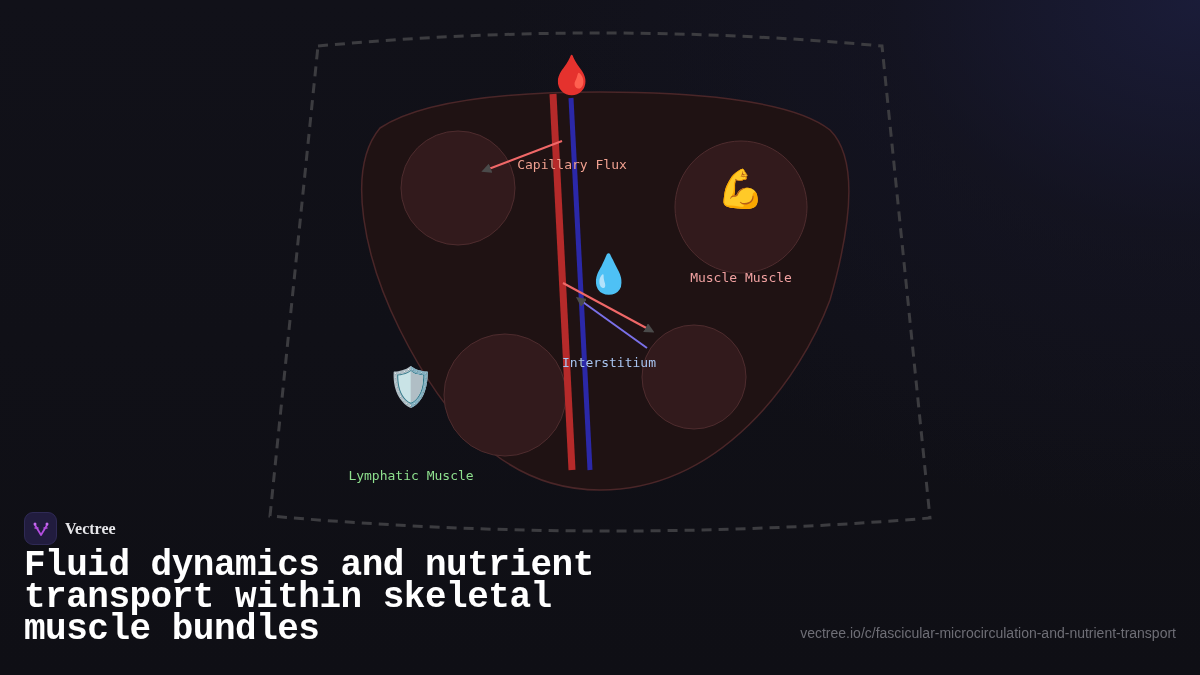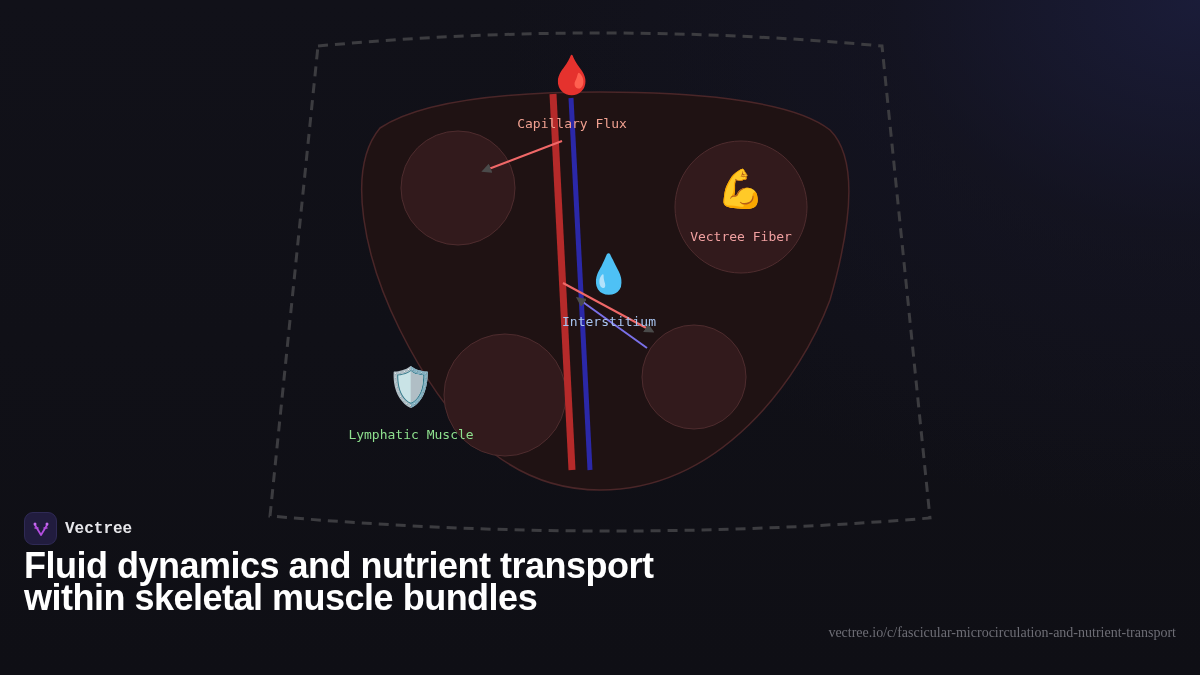--- a/index.html
+++ b/index.html
@@ -28,20 +28,21 @@
       width: 1200px;
       height: 675px;
     }
     .label {
       position: absolute;
       font-family: "DejaVu Sans Mono", "Liberation Mono", monospace;
       font-size: 13px;
       white-space: nowrap;
       transform: translateX(-50%);
       letter-spacing: 0px;
+      margin-top: 41px;
     }
     .emoji {
       position: absolute;
       transform: translateX(-50%);
       font-size: 38px;
       line-height: 1;
     }
     .brand {
       position: absolute;
       left: 24px;
@@ -56,43 +57,43 @@
       border-radius: 9px;
       background: #211c3e;
       border: 1px solid #2f2a55;
       box-sizing: border-box;
       display: flex;
       align-items: center;
       justify-content: center;
     }
     .brand-name {
       color: #e6e6ea;
-      font-family: Liberation Mono, monospace;
+      font-family: Liberation Serif, serif;
       font-weight: bold;
       font-size: 16px;
     }
     .title {
       position: absolute;
       left: 24px;
       top: 550px;
       width: 640px;
       color: #ffffff;
-      font-family: Liberation Sans, sans-serif;
+      font-family: Liberation Mono, monospace;
       font-weight: bold;
       font-size: 36px;
       line-height: 32px;
       letter-spacing: -0.5px;
       margin: 0;
     }
     .url {
       position: absolute;
       right: 24px;
       top: 625px;
       color: #6e6e76;
-      font-family: Liberation Serif, serif;
+      font-family: Liberation Sans, sans-serif;
       font-size: 14px;
       white-space: nowrap;
     }
   </style>
 </head>
 <body>
 
 <div class="bg"></div>
 
 <div class="diagram">
@@ -118,21 +119,21 @@
     <line x1="562" y1="141" x2="486" y2="170" stroke="#f06868" stroke-width="2" marker-end="url(#arrowhead)"></line>
     <line x1="563" y1="283" x2="650" y2="330" stroke="#f06868" stroke-width="2" marker-end="url(#arrowhead)"></line>
     <line x1="647" y1="348" x2="580" y2="300" stroke="#7a70e8" stroke-width="2" marker-end="url(#arrowhead)"></line>
   </svg>
 
   
   <div class="emoji" style="left:572px; top:56px;">🩸</div>
   <div class="label" style="left:572px; top:116px; color:#f0a090;">Capillary Flux</div>
 
   <div class="emoji" style="left:741px; top:170px;">💪</div>
-  <div class="label" style="left:741px; top:229px; color:#f0a0a0;">Vectree Fiber</div>
+  <div class="label" style="left:741px; top:229px; color:#f0a0a0;">Muscle Muscle</div>
 
   <div class="emoji" style="left:609px; top:255px;">💧</div>
   <div class="label" style="left:609px; top:314px; color:#a8c4f0;text-align:right;">Interstitium</div>
 
   <div class="emoji" style="left:411px; top:368px;">🛡️</div>
   <div class="label" style="left:411px; top:427px; color:#8ee08e;">Lymphatic Muscle</div>
 </div>
 
 <div class="brand">
   <div class="logo">

